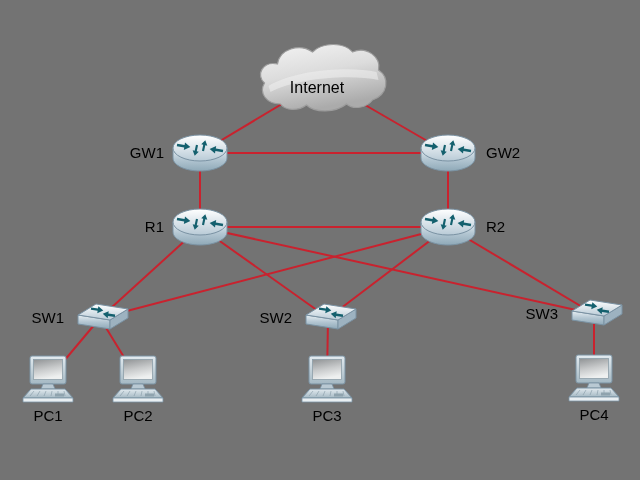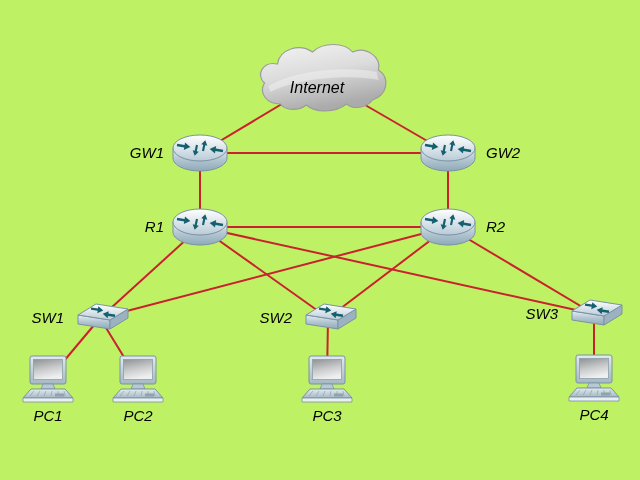--- a/index.html
+++ b/index.html
@@ -1,23 +1,22 @@
 <!DOCTYPE html>
 <html><head>
 <meta charset="utf-8">
 <style>
   html, body { margin: 0; padding: 0; background: #ffffff; }
   .canvas {
     position: relative;
     width: 640px;
     height: 480px;
-    background: #bef264;
+    background: #737373;
     overflow: hidden;
     font-family: "Liberation Sans", sans-serif;
-    font-style: italic;
   }
   svg text {
     font-family: "Liberation Sans", sans-serif;
     fill: #000000;
   }
 </style>
 </head>
 <body>
 
 <div class="canvas">

